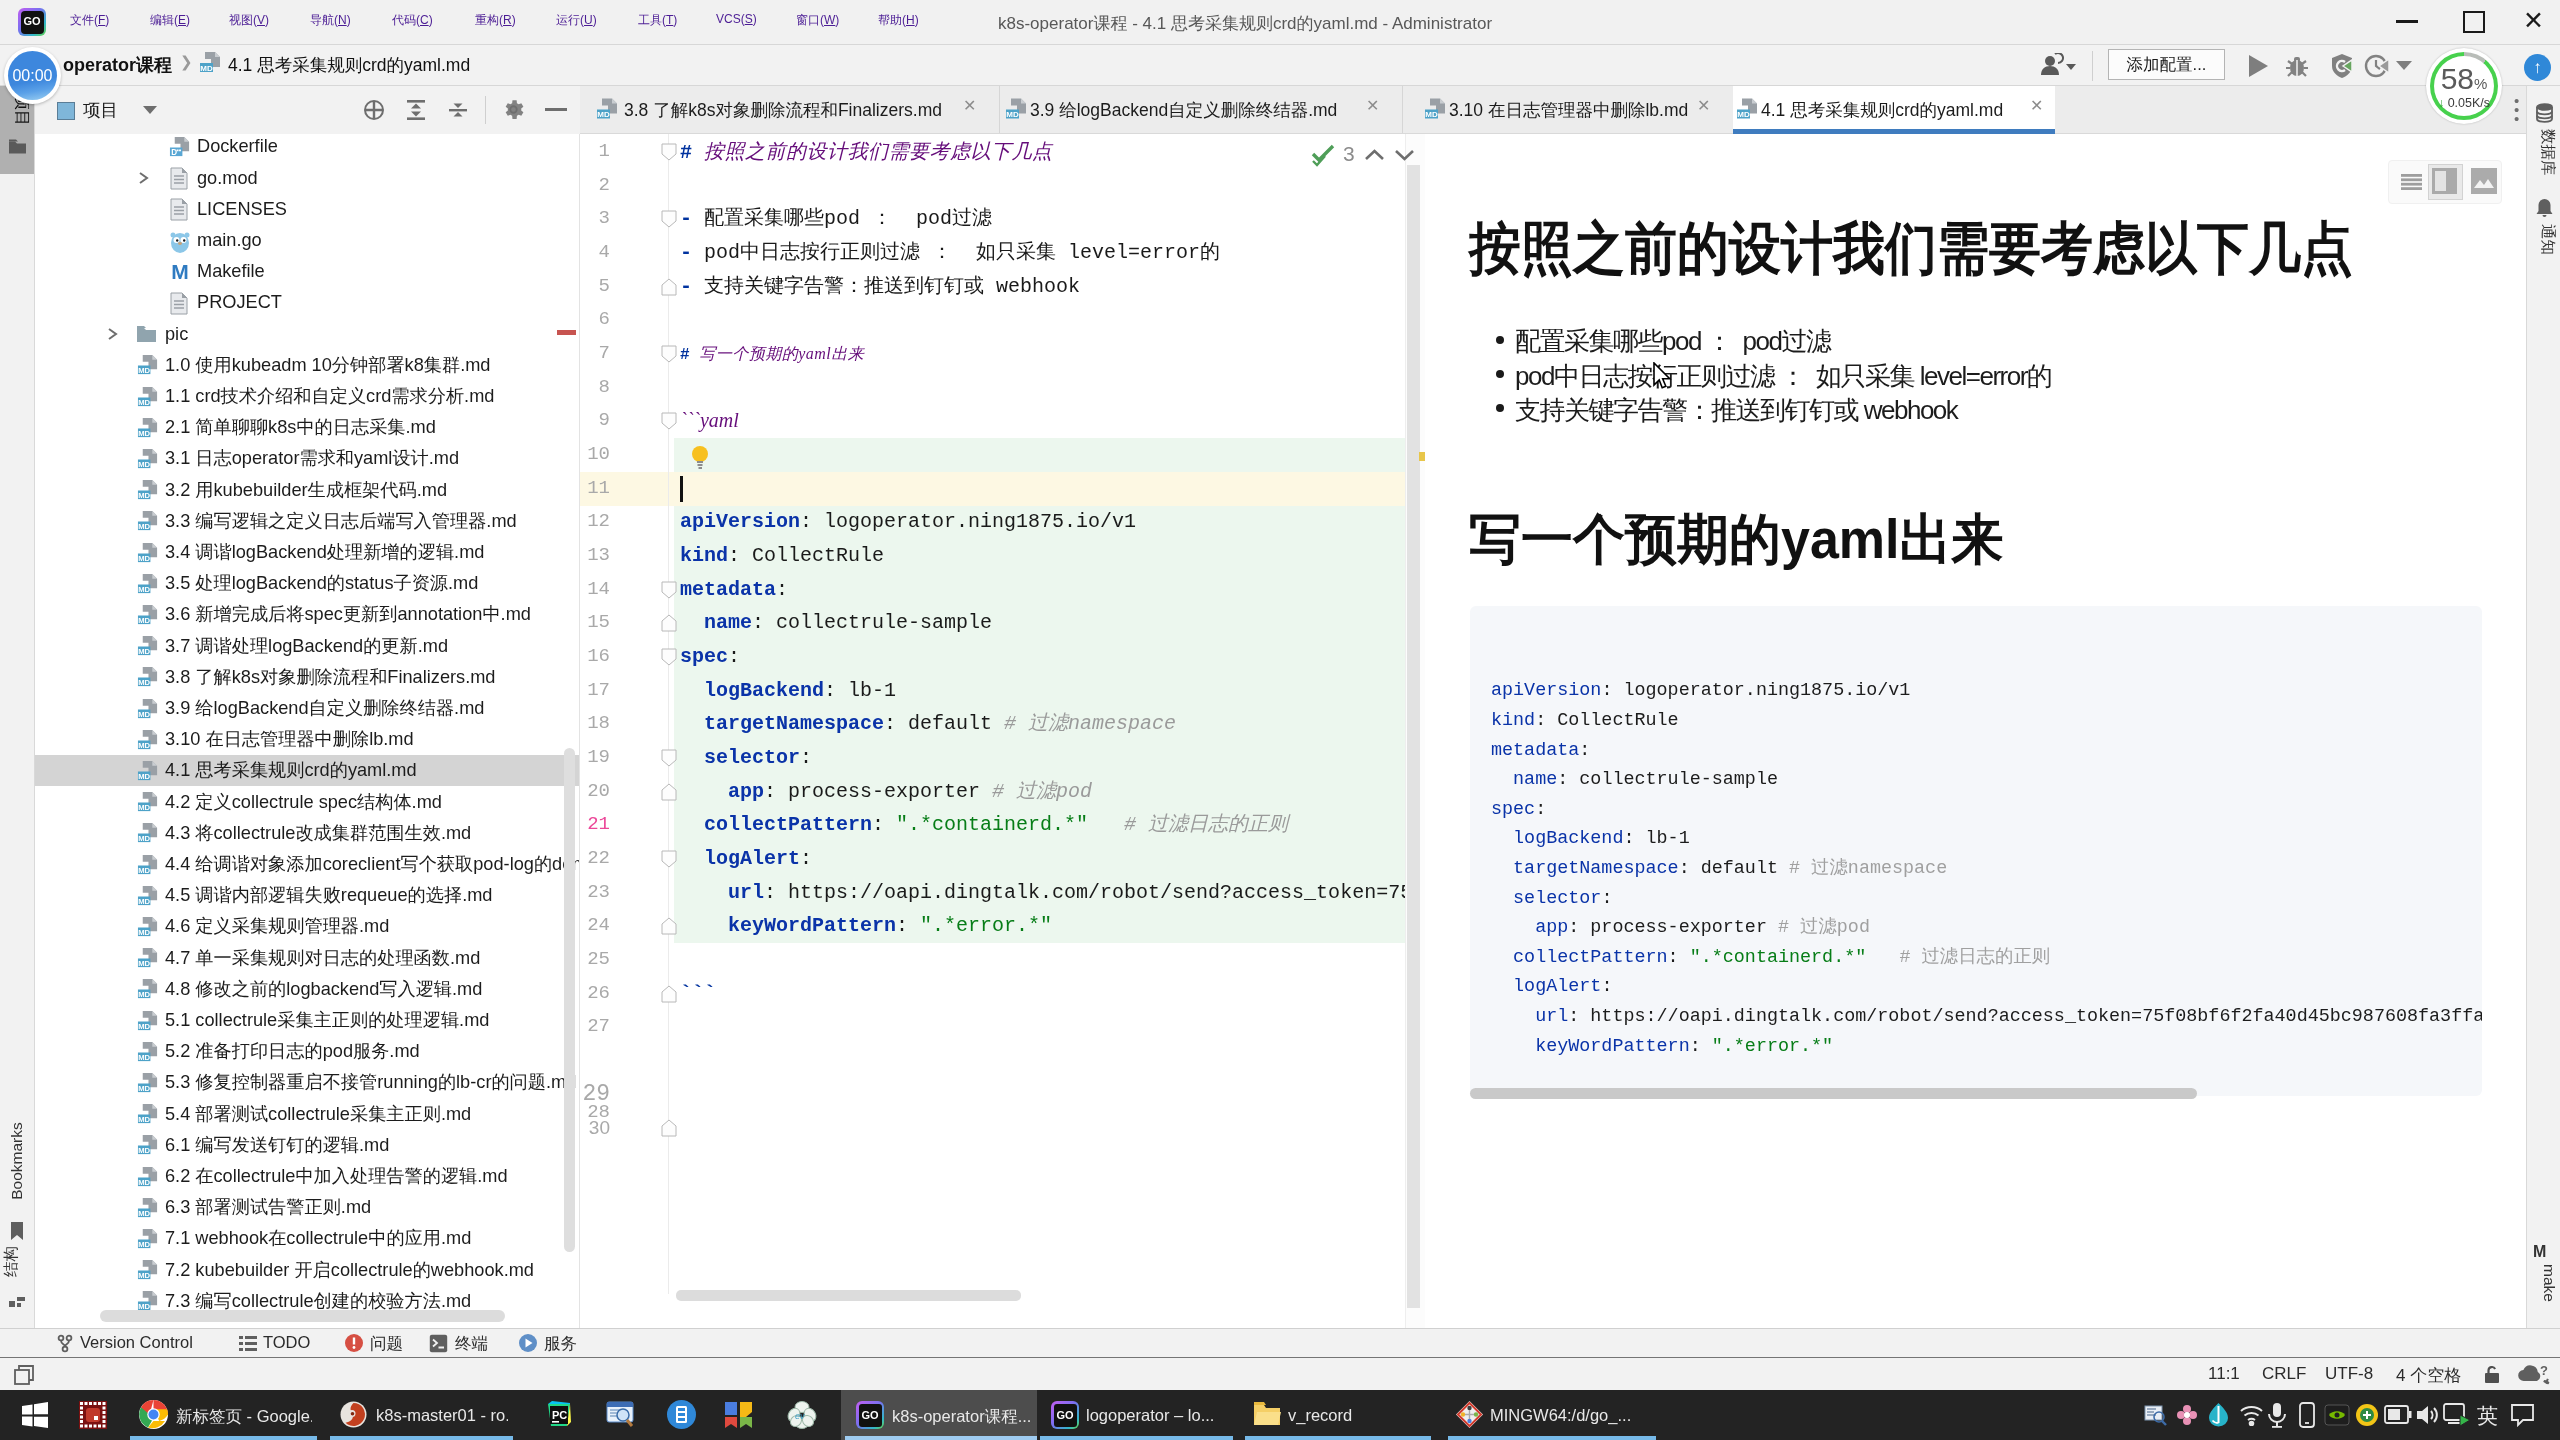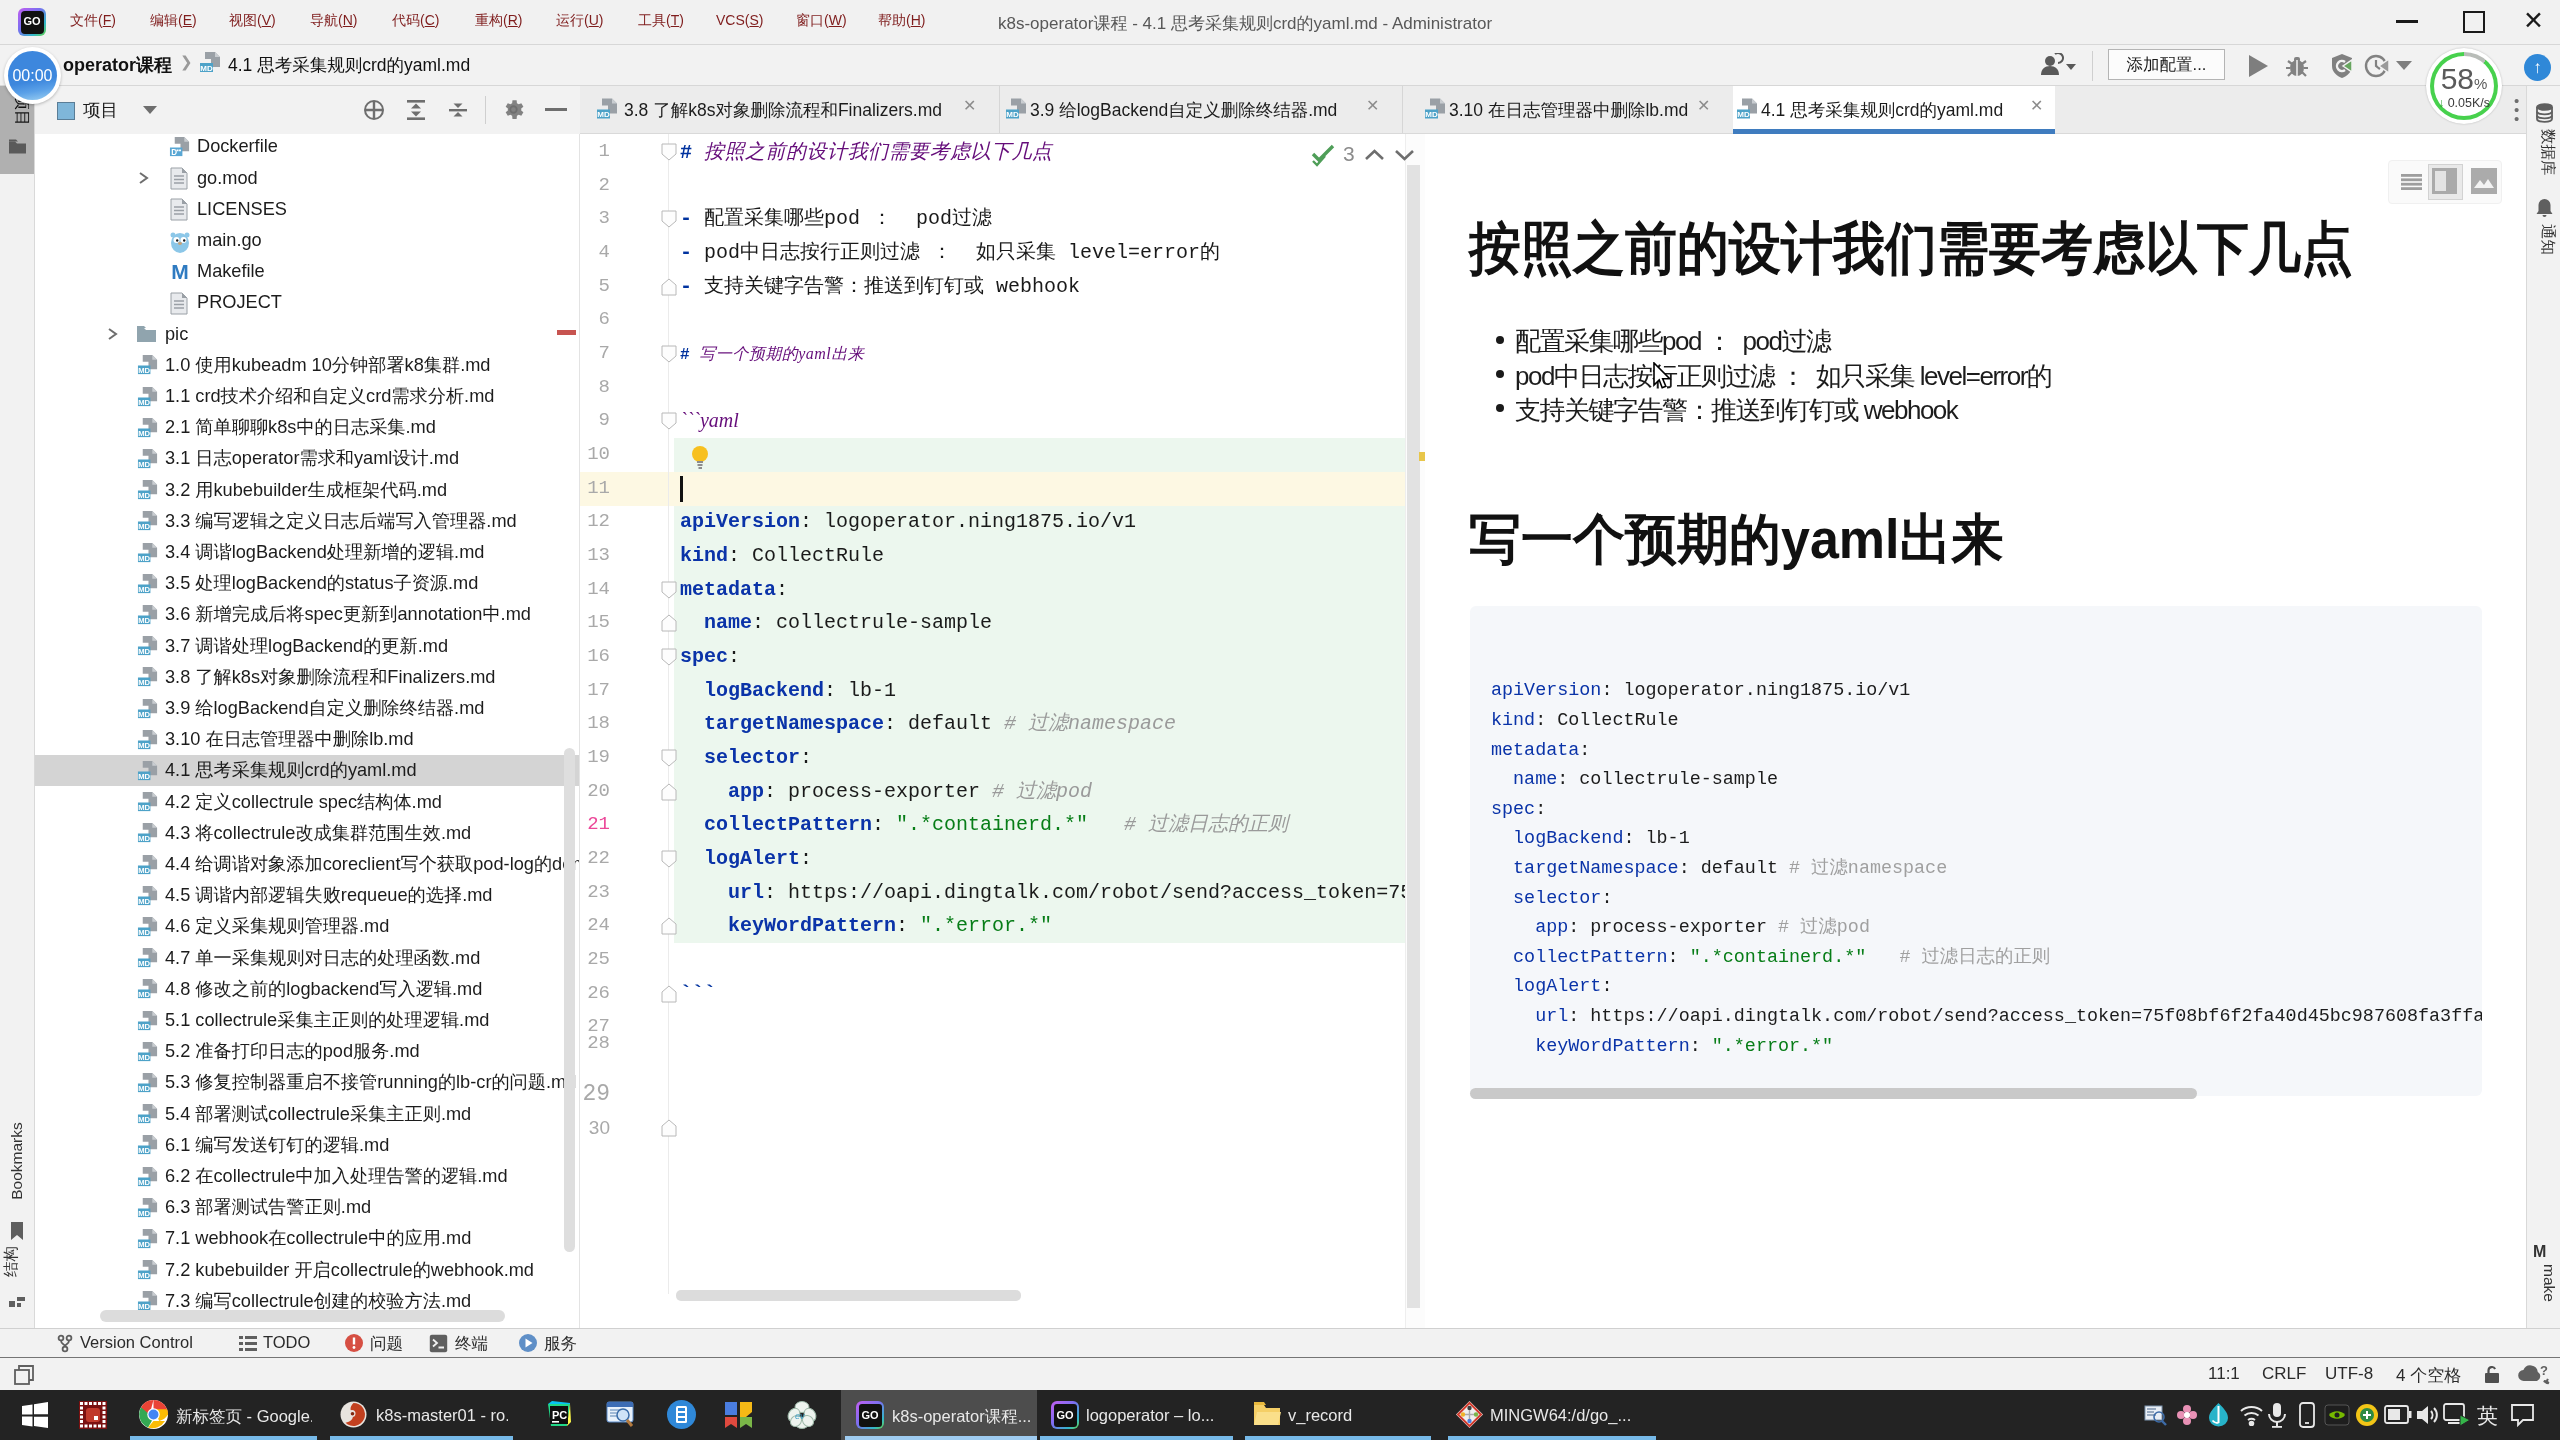--- a/index.html
+++ b/index.html
@@ -12,21 +12,21 @@
 .cmt{color:#9a9a9a;font-style:italic;}
 .pcmt{color:#a0a0a0;}
 .nav{color:#00329f;font-weight:bold;}
 .hd{color:#650d7a;font-style:italic;font-family:"Liberation Serif",serif;}
 </style></head>
 <body>
 
 <div class="ab" id="titlebar" style="left:0;top:0;width:2560px;height:45px;background:#f1f1f1;border-bottom:1px solid #d7d7d7;box-sizing:border-box;">
  <div class="ab" style="left:18px;top:8px;width:28px;height:28px;border-radius:6px;background:linear-gradient(135deg,#c45df1 0%,#7a6ff0 40%,#32b8c9 75%,#6ad643 100%);"></div>
  <div class="ab" style="left:20.5px;top:10.5px;width:23px;height:23px;border-radius:4px;background:#111;color:#fff;font-size:11px;font-weight:bold;text-align:center;line-height:21px;letter-spacing:0;">GO</div>
- <div class="ab" style="left:0;top:0;width:960px;height:44px;font-size:14px;color:#7f1d1d;padding-left:48px;">
+ <div class="ab" style="left:0;top:0;width:960px;height:44px;font-size:12px;color:#4c1d95;padding-left:48px;">
   <span class="ab" style="left:70px;top:12px;">文件(<u>F</u>)</span>
   <span class="ab" style="left:150px;top:12px;">编辑(<u>E</u>)</span>
   <span class="ab" style="left:229px;top:12px;">视图(<u>V</u>)</span>
   <span class="ab" style="left:310px;top:12px;">导航(<u>N</u>)</span>
   <span class="ab" style="left:392px;top:12px;">代码(<u>C</u>)</span>
   <span class="ab" style="left:475px;top:12px;">重构(<u>R</u>)</span>
   <span class="ab" style="left:556px;top:12px;">运行(<u>U</u>)</span>
   <span class="ab" style="left:638px;top:12px;">工具(<u>T</u>)</span>
   <span class="ab" style="left:716px;top:12px;">VCS(<u>S</u>)</span>
   <span class="ab" style="left:796px;top:12px;">窗口(<u>W</u>)</span>
@@ -459,21 +459,21 @@
  <div class="ab" style="left:-10px;top:573.2px;width:40px;text-align:right;font-family:'Liberation Mono',monospace;font-size:19px;line-height:33.66px;color:#a9a9a9;">18</div>
  <div class="ab" style="left:-10px;top:606.9px;width:40px;text-align:right;font-family:'Liberation Mono',monospace;font-size:19px;line-height:33.66px;color:#a9a9a9;">19</div>
  <div class="ab" style="left:-10px;top:640.5px;width:40px;text-align:right;font-family:'Liberation Mono',monospace;font-size:19px;line-height:33.66px;color:#a9a9a9;">20</div>
  <div class="ab" style="left:-10px;top:674.2px;width:40px;text-align:right;font-family:'Liberation Mono',monospace;font-size:19px;line-height:33.66px;color:#ec4899;">21</div>
  <div class="ab" style="left:-10px;top:707.9px;width:40px;text-align:right;font-family:'Liberation Mono',monospace;font-size:19px;line-height:33.66px;color:#a9a9a9;">22</div>
  <div class="ab" style="left:-10px;top:741.5px;width:40px;text-align:right;font-family:'Liberation Mono',monospace;font-size:19px;line-height:33.66px;color:#a9a9a9;">23</div>
  <div class="ab" style="left:-10px;top:775.2px;width:40px;text-align:right;font-family:'Liberation Mono',monospace;font-size:19px;line-height:33.66px;color:#a9a9a9;">24</div>
  <div class="ab" style="left:-10px;top:808.8px;width:40px;text-align:right;font-family:'Liberation Mono',monospace;font-size:19px;line-height:33.66px;color:#a9a9a9;">25</div>
  <div class="ab" style="left:-10px;top:842.5px;width:40px;text-align:right;font-family:'Liberation Mono',monospace;font-size:19px;line-height:33.66px;color:#a9a9a9;">26</div>
  <div class="ab" style="left:-10px;top:876.2px;width:40px;text-align:right;font-family:'Liberation Mono',monospace;font-size:19px;line-height:33.66px;color:#a9a9a9;">27</div>
- <div class="ab" style="left:-10px;top:893px;width:40px;text-align:right;font-family:'Liberation Mono',monospace;font-size:19px;line-height:33.66px;color:#a9a9a9;">28</div>
+ <div class="ab" style="left:-10px;top:962px;width:40px;text-align:right;font-family:'Liberation Mono',monospace;font-size:19px;line-height:33.66px;color:#a9a9a9;">28</div>
  <div class="ab" style="left:-10px;top:943.5px;width:40px;text-align:right;font-family:'Liberation Mono',monospace;font-size:23px;line-height:33.66px;color:#a9a9a9;">29</div>
  <div class="ab" style="left:-10px;top:977.1px;width:40px;text-align:right;font-family:Liberation Sans, sans-serif;font-size:19px;line-height:33.66px;color:#a9a9a9;">30</div>
  <svg class="ab" style="left:81px;top:9.0px;" width="16" height="18" viewBox="0 0 16 18">
       <path d="M1 1h14v10l-7 6-7-6z" fill="#fdfdfd" stroke="#b8b8b8"></path>
     </svg>
  <svg class="ab" style="left:81px;top:76.3px;" width="16" height="18" viewBox="0 0 16 18">
       <path d="M1 1h14v10l-7 6-7-6z" fill="#fdfdfd" stroke="#b8b8b8"></path>
     </svg>
  <svg class="ab" style="left:81px;top:143.6px;" width="16" height="18" viewBox="0 0 16 18">
       <path d="M8 1l7 6v10H1V7z" fill="#fdfdfd" stroke="#b8b8b8"></path>

